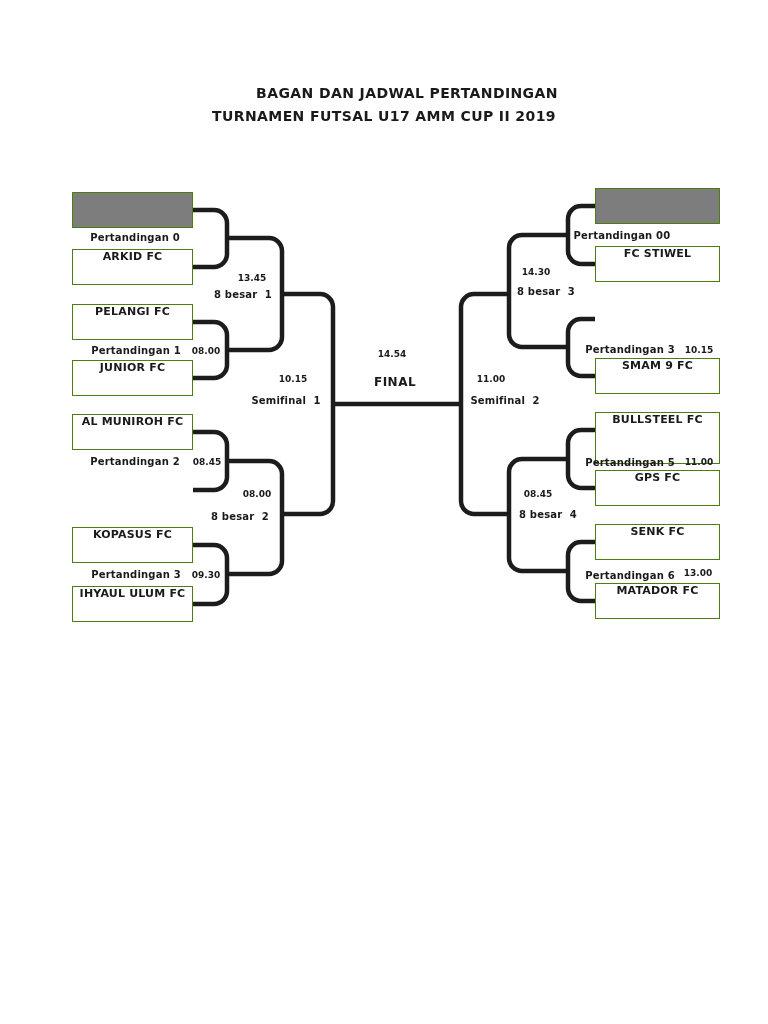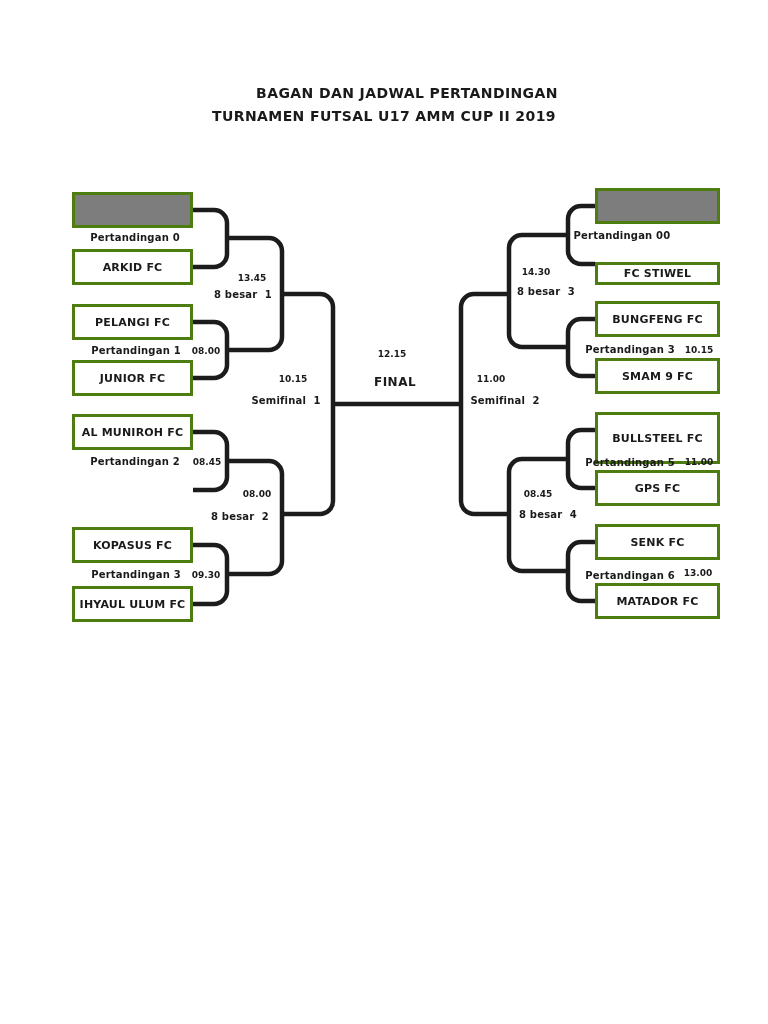--- a/index.html
+++ b/index.html
@@ -21,24 +21,24 @@
     font-size: 14px;
     letter-spacing: 0.4px;
     margin: 0;
   }
   .title.l1 { top: 85px; margin-left: 23px; }
   .title.l2 { top: 108px; }
   svg.lines { position: absolute; left: 0; top: 0; }
   .tb {
     position: absolute;
     box-sizing: border-box;
-    border: 3px solid #4d7c0f;
+    border: 1px solid #4d7c0f;
     background: #ffffff;
     display: flex;
-    align-items: center;
+    align-items: flex-start;
     justify-content: center;
   }
   .tb.gray { background: #7d7d7d; }
   .tname {
     font-weight: bold;
     font-size: 11px;
     letter-spacing: 0.2px;
     white-space: pre;
   }
   .lbl {
@@ -100,25 +100,22 @@
     <span class="tname">AL MUNIROH FC</span>
   </div>
   <div class="tb" style="left:72px;top:527px;width:121px;height:36px">
     <span class="tname">KOPASUS FC</span>
   </div>
   <div class="tb" style="left:72px;top:586px;width:121px;height:36px">
     <span class="tname">IHYAUL ULUM FC</span>
   </div>
 
   <div class="tb gray" style="left:595px;top:188px;width:125px;height:36px"></div>
-  <div class="tb" style="left:595px;top:262px;width:125px;height:23px">
+  <div class="tb" style="left:595px;top:246px;width:125px;height:36px">
     <span class="tname">FC STIWEL</span>
-  </div>
-  <div class="tb" style="left:595px;top:301px;width:125px;height:36px">
-    <span class="tname">BUNGFENG FC</span>
   </div>
   <div class="tb" style="left:595px;top:358px;width:125px;height:36px">
     <span class="tname">SMAM 9 FC</span>
   </div>
   <div class="tb" style="left:595px;top:412px;width:125px;height:52px">
     <span class="tname">BULLSTEEL FC</span>
   </div>
   <div class="tb" style="left:595px;top:524px;width:125px;height:36px">
     <span class="tname">SENK FC</span>
   </div>
@@ -137,21 +134,21 @@
   <div class="lbl" style="left:136px;top:575px">Pertandingan 3</div>
   <div class="lbl time" style="left:206px;top:575px">09.30</div>
 
   <div class="lbl time" style="left:252px;top:278px">13.45</div>
   <div class="lbl" style="left:243px;top:295px">8 besar  1</div>
   <div class="lbl time" style="left:257px;top:494px">08.00</div>
   <div class="lbl" style="left:240px;top:517px">8 besar  2</div>
   <div class="lbl time" style="left:293px;top:379px">10.15</div>
   <div class="lbl" style="left:286px;top:401px">Semifinal  1</div>
 
-  <div class="lbl time" style="left:392px;top:354px">12.15</div>
+  <div class="lbl time" style="left:392px;top:354px">14.54</div>
   <div class="lbl final" style="left:395px;top:382px">FINAL</div>
 
   <div class="lbl" style="left:622px;top:236px">Pertandingan 00</div>
   <div class="lbl" style="left:630px;top:350px">Pertandingan 3</div>
   <div class="lbl time" style="left:699px;top:350px">10.15</div>
   <div class="lbl" style="left:630px;top:463px">Pertandingan 5</div>
   <div class="lbl time" style="left:699px;top:462px">11.00</div>
   <div class="lbl" style="left:630px;top:576px">Pertandingan 6</div>
   <div class="lbl time" style="left:698px;top:573px">13.00</div>
 

